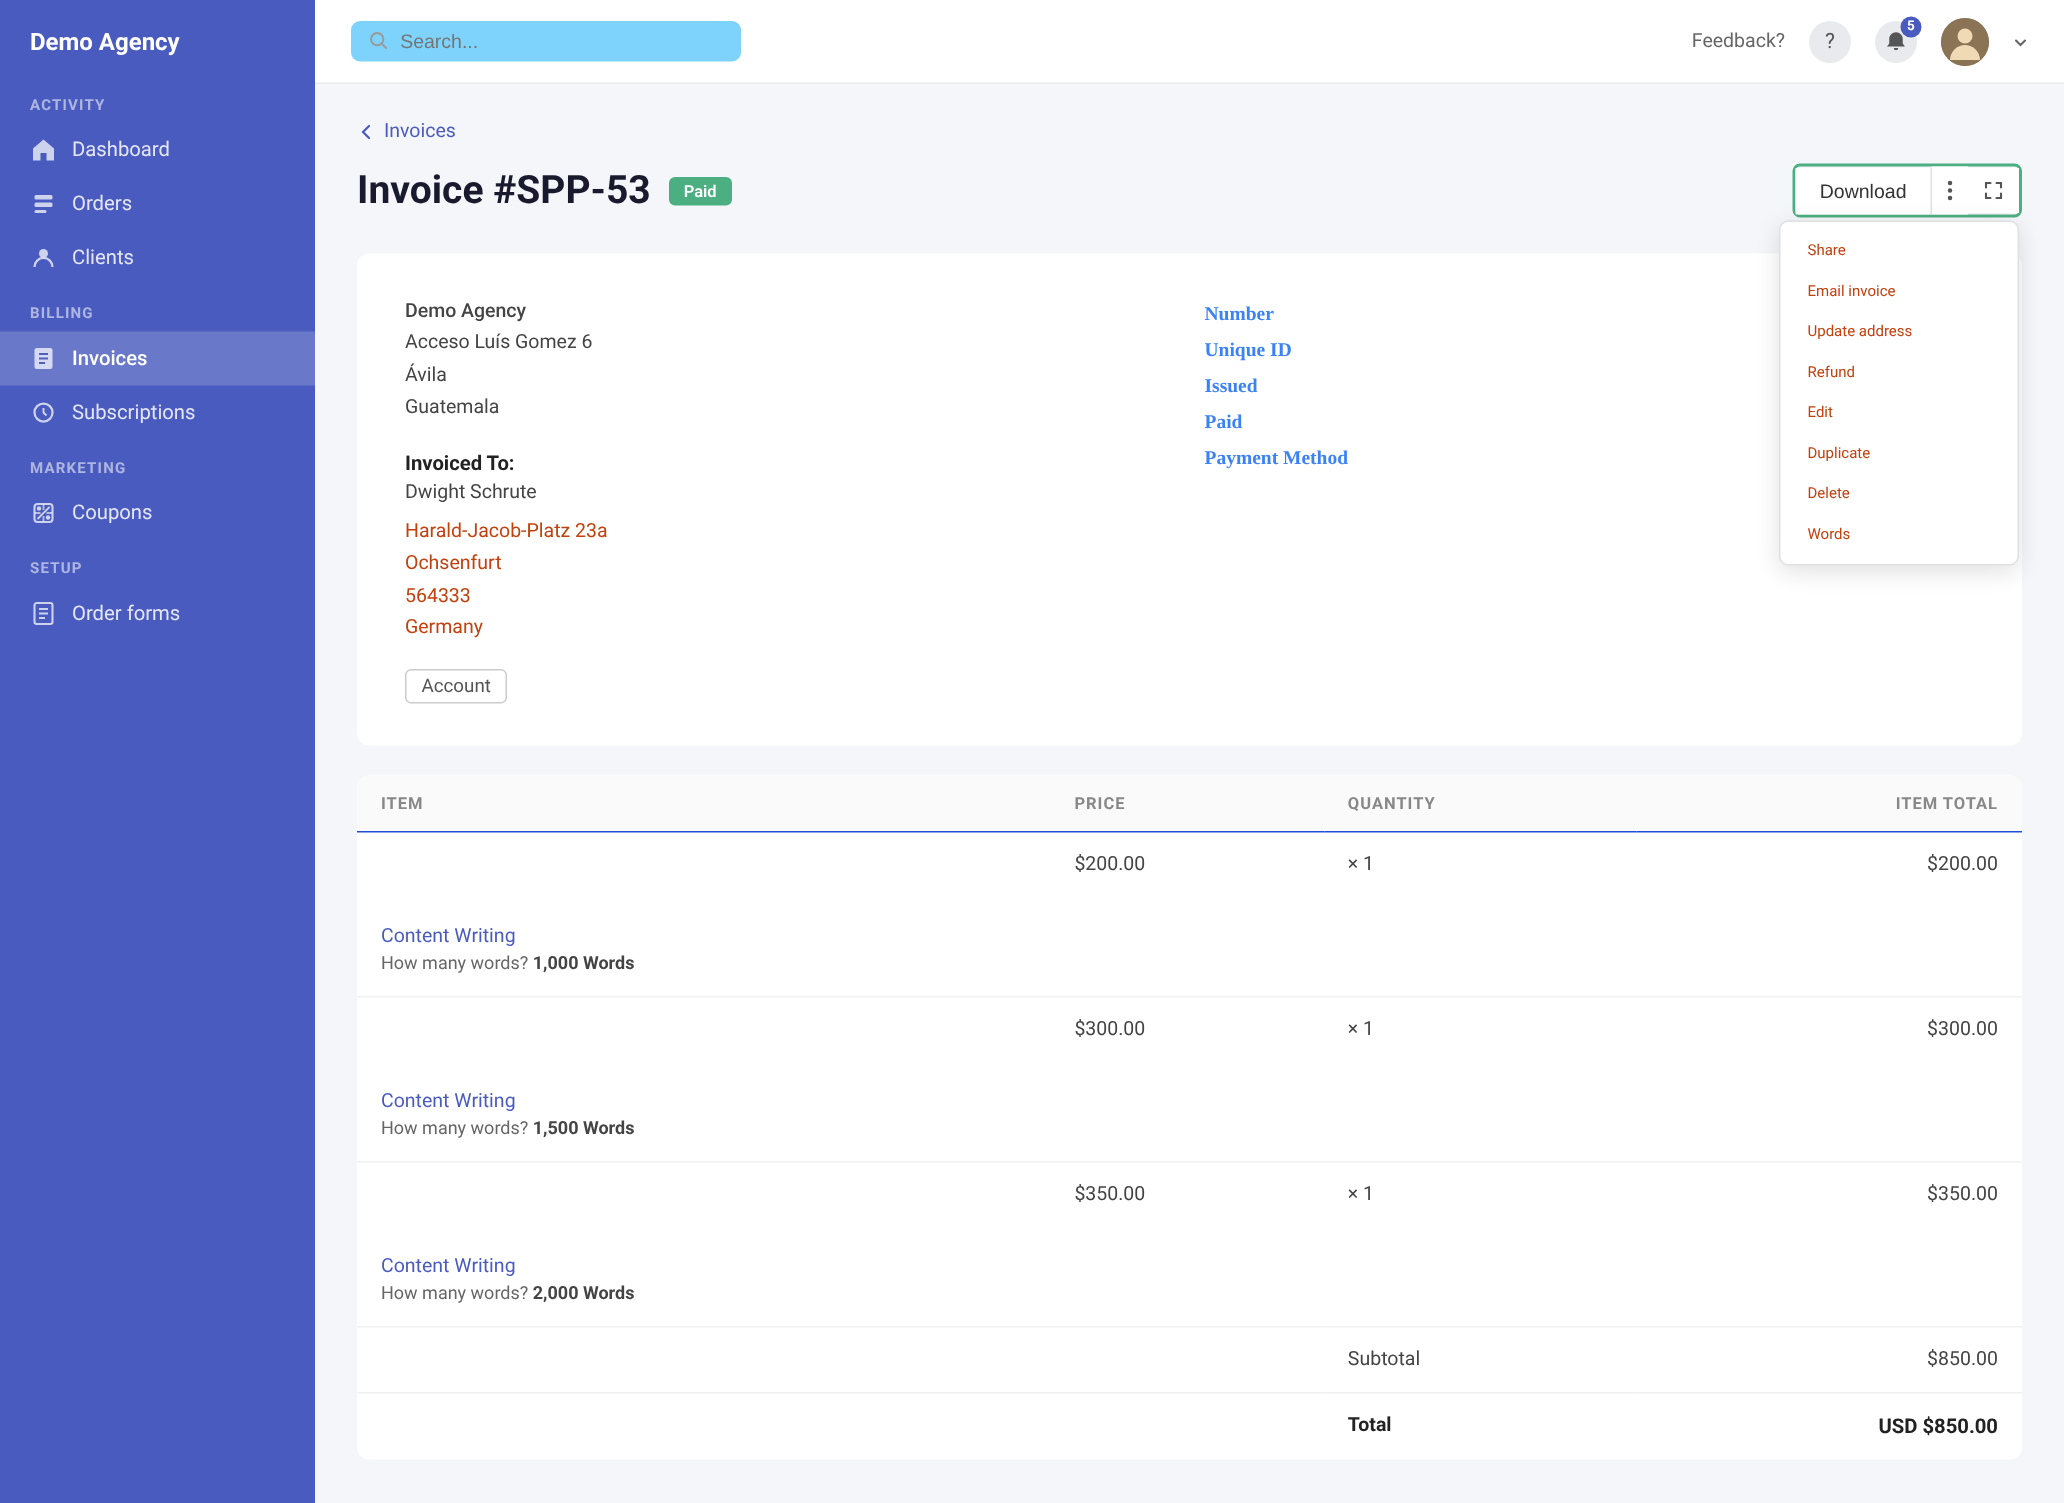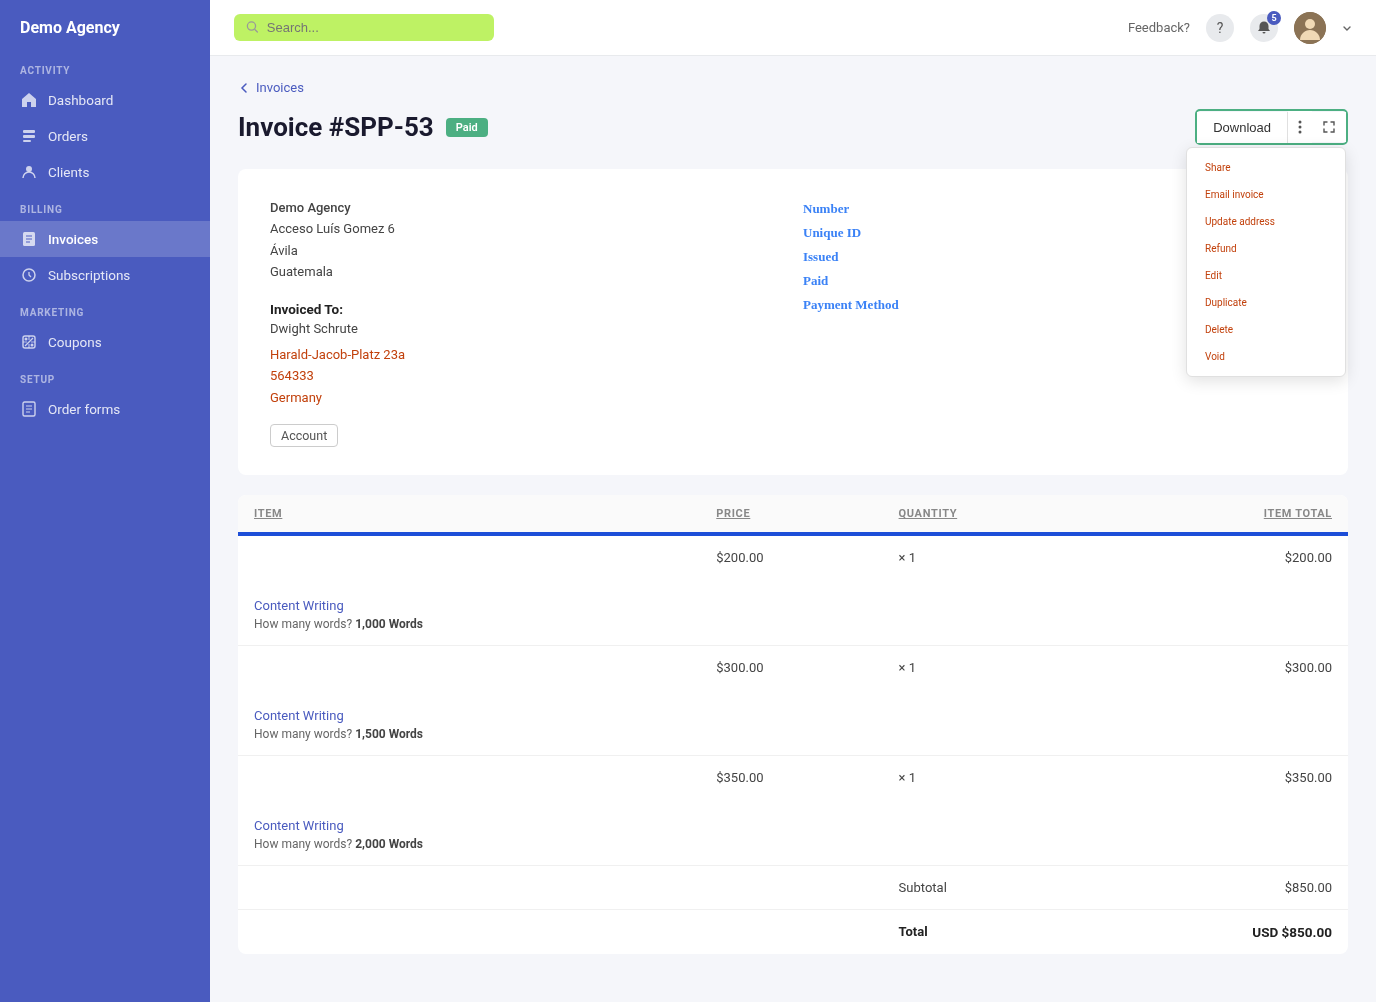--- a/index.html
+++ b/index.html
@@ -11,21 +11,21 @@
     .sidebar-section-label { padding: 14px 20px 6px; font-size: 10px; font-weight: 700; letter-spacing: 0.08em; color: rgba(255,255,255,0.55); text-transform: uppercase; }
     .sidebar-item { display: flex; align-items: center; gap: 10px; padding: 9px 20px; cursor: pointer; color: rgba(255,255,255,0.85); font-size: 13.5px; border-radius: 0; transition: background 0.15s; }
     .sidebar-item.active { background: rgba(255,255,255,0.18); color: #fff; font-weight: 500; }
     .sidebar-icon { width: 18px; height: 18px; display: flex; align-items: center; justify-content: center; opacity: 0.85; }
 
     
     .main { flex: 1; display: flex; flex-direction: column; overflow: hidden; }
 
     
     .topbar { background: #fff; border-bottom: 1px solid #e8eaed; padding: 0 24px; height: 56px; display: flex; align-items: center; gap: 12px; flex-shrink: 0; }
-    .search-wrap { display: flex; align-items: flex-start; gap: 8px; background: #bef264; border-radius: 6px; padding: 6px 12px; flex: 0 0 260px; }
+    .search-wrap { display: flex; align-items: flex-start; gap: 8px; background: #7dd3fc; border-radius: 6px; padding: 6px 12px; flex: 0 0 260px; }
     .search-wrap input { border: none; background: transparent; outline: none; font-size: 13px; color: #555; width: 100%; }
     .topbar-right { margin-left: auto; display: flex; align-items: center; gap: 16px; }
     .feedback-btn { font-size: 13px; color: #666; cursor: pointer; }
     .topbar-icon { width: 28px; height: 28px; border-radius: 50%; background: #e8eaed; display: flex; align-items: center; justify-content: center; cursor: pointer; color: #555; font-size: 14px; position: relative; }
     .notif-badge { position: absolute; top: -3px; right: -3px; background: #4a5bbf; color: #fff; font-size: 9px; font-weight: 700; border-radius: 50%; width: 14px; height: 14px; display: flex; align-items: center; justify-content: center; }
     .avatar { width: 32px; height: 32px; border-radius: 50%; background: #8b7355; display: flex; align-items: center; justify-content: center; overflow: hidden; cursor: pointer; }
     .avatar svg { width: 32px; height: 32px; }
 
     
     .content { flex: 1; overflow-y: auto; padding: 24px 28px; position: relative; }
@@ -60,21 +60,21 @@
     .invoice-meta td { padding: 4px 0; font-size: 13px; color: #444; }
     .invoice-meta td:first-child { font-weight: 700; color: #3b82f6; padding-right: 20px; font-family: Liberation Serif, serif; }
     .invoice-layout { display: grid; grid-template-columns: 1fr 1fr; gap: 20px; }
 
     
     .tag { display: inline-block; border: 1px solid #ccc; border-radius: 4px; padding: 3px 10px; font-size: 12.5px; color: #555; margin-top: 16px; }
 
     
     .items-table { background: #fff; border-radius: 8px; overflow: hidden; }
     .items-table table { width: 100%; border-collapse: collapse; }
-    .items-table th { padding: 12px 16px; text-align: left; font-size: 11px; font-weight: 700; letter-spacing: 0.06em; color: #888; text-transform: uppercase; border-bottom: 4px solid #1d4ed8; background: #fafafa; text-decoration: underline; }
+    .items-table th { padding: 12px 16px; text-align: left; font-size: 11px; font-weight: 700; letter-spacing: 0.06em; color: #888; text-transform: uppercase; border-bottom: 1px solid #1d4ed8; background: #fafafa; }
     .items-table th:last-child { text-align: right; }
     .items-table td { padding: 14px 16px; font-size: 13px; color: #444; border-bottom: 1px solid #f0f0f0; vertical-align: top; }
     .items-table td:last-child { text-align: right; }
     .item-name { color: #4a5bbf; font-size: 13px; display: block; margin-bottom: 3px; cursor: pointer; margin-top: 48px; }
     .item-desc { font-size: 12px; color: #666; }
     .item-desc strong { font-weight: 700; color: #444; }
     .totals-row td { border-bottom: 1px solid #f0f0f0; }
     .totals-row td:first-child { text-align: right; padding-right: 16px; font-size: 13px; color: #555; }
     .total-row td:first-child { font-weight: 700; color: #222; font-size: 13.5px; }
     .total-row td:last-child { font-weight: 700; color: #222; font-size: 13.5px; }
@@ -225,38 +225,39 @@
         </button>
 
         <div class="dropdown-menu">
           <div class="dropdown-item">Share</div>
           <div class="dropdown-item">Email invoice</div>
           <div class="dropdown-item">Update address</div>
           <div class="dropdown-item">Refund</div>
           <div class="dropdown-item">Edit</div>
           <div class="dropdown-item">Duplicate</div>
           <div class="dropdown-item">Delete</div>
-          <div class="dropdown-item">Void</div>
+          <div class="dropdown-item">Words</div>
         </div>
       </div>
     </div>
 
     <div class="invoice-card">
       <div class="invoice-layout">
         <div>
           <div class="invoice-from">
             <div class="company-name">Demo Agency</div>
             <div>Acceso Luís Gomez 6</div>
             <div>Ávila</div>
             <div>Guatemala</div>
           </div>
           <div class="invoice-to-label">Invoiced To:</div>
           <div class="invoice-to-name">Dwight Schrute</div>
           <div class="invoice-to-addr">
             <div>Harald-Jacob-Platz 23a</div>
+            <div>Ochsenfurt</div>
             <div>564333</div>
             <div>Germany</div>
           </div>
           <div class="tag">Account</div>
         </div>
         <div class="invoice-meta">
           <table>
             <tbody>
                 <tr>
               <td>Number</td>

